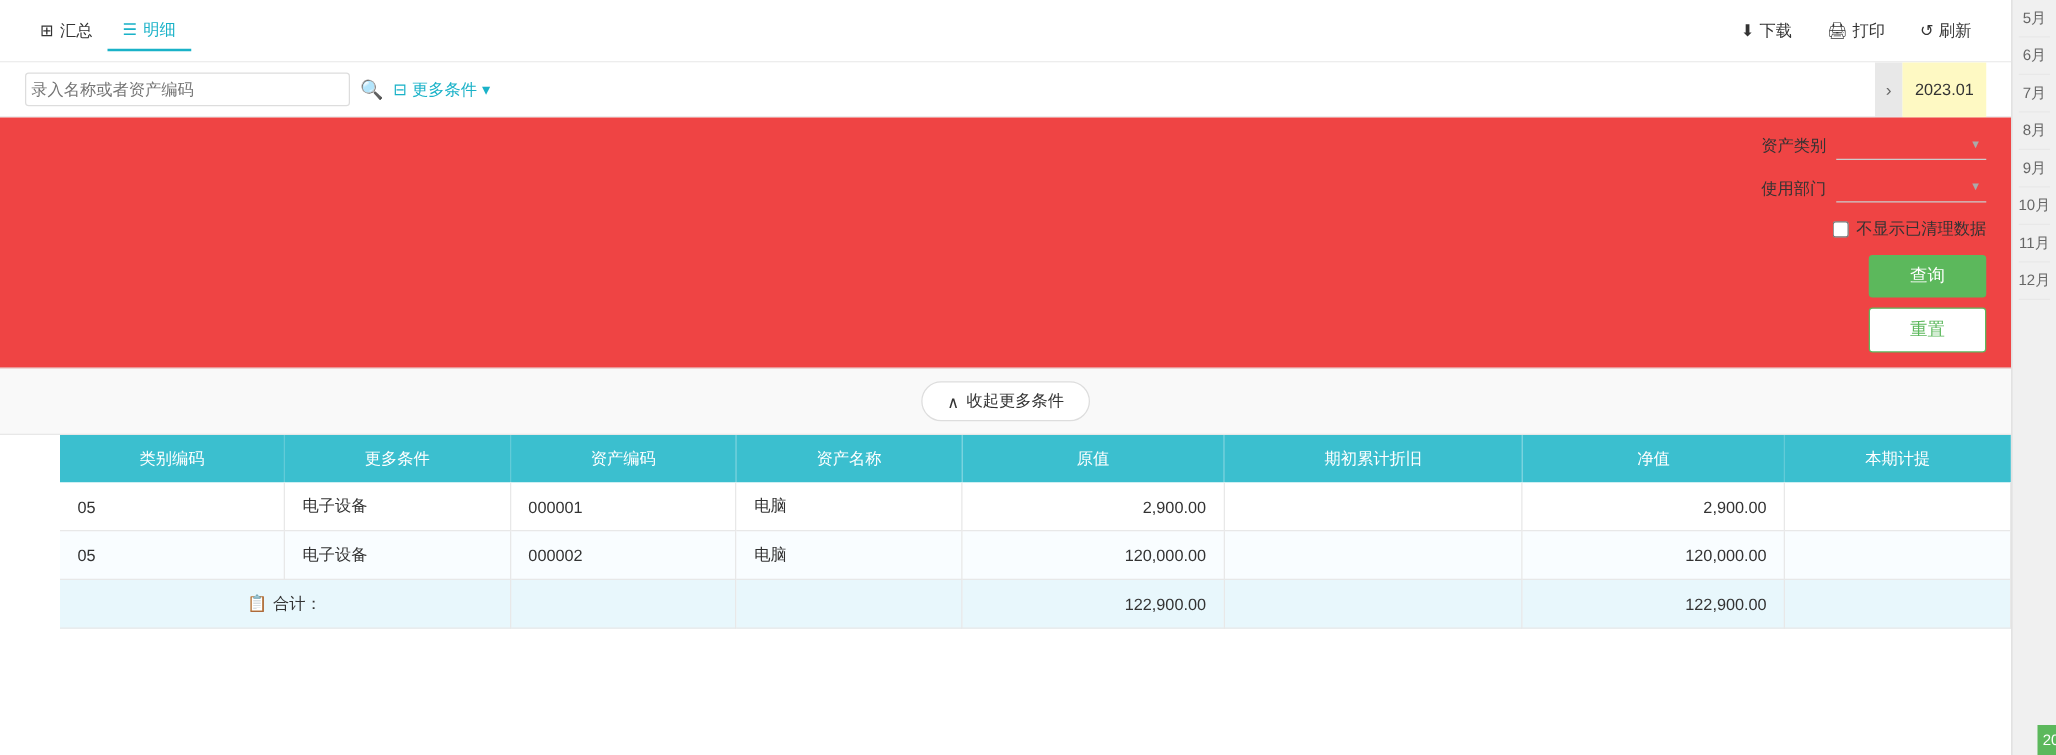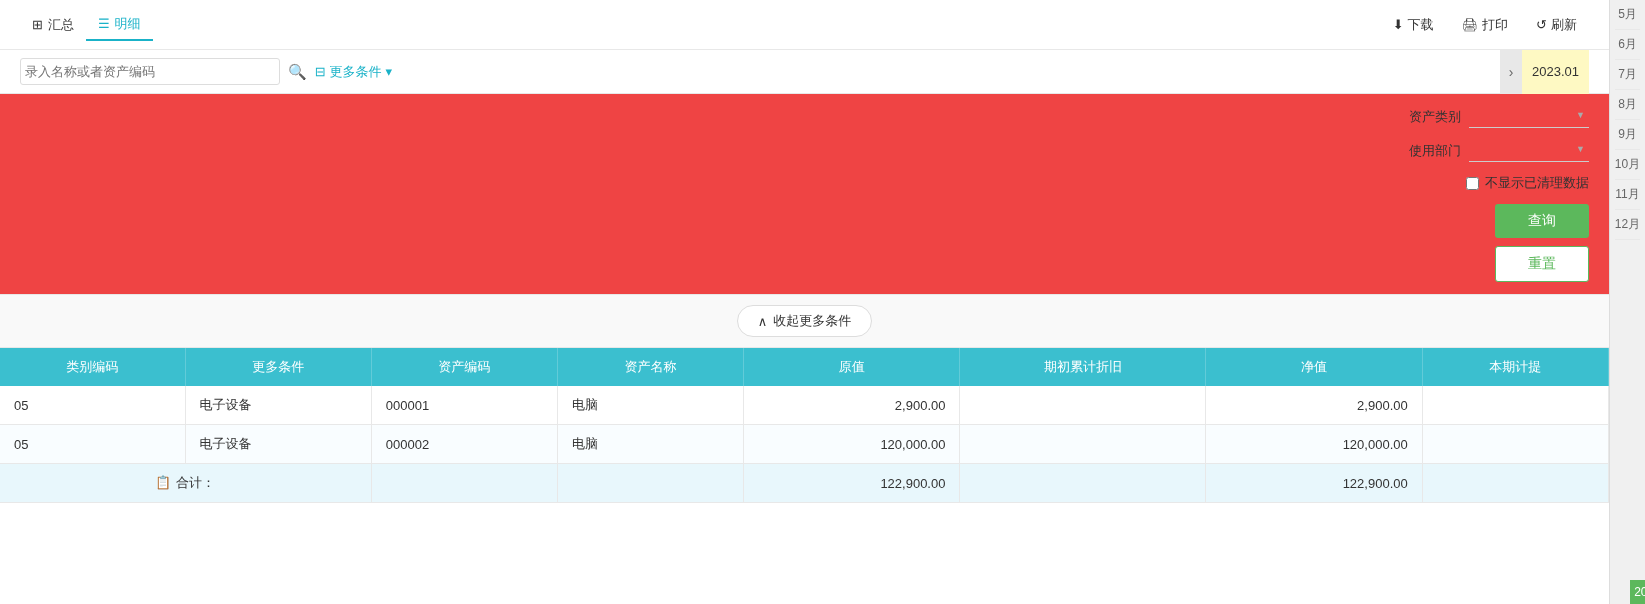--- a/index.html
+++ b/index.html
@@ -42,21 +42,21 @@
     .checkbox-group input { cursor: pointer; }
     .filter-actions { margin-left: auto; display: flex; flex-direction: column; gap: 8px; }
     .btn-query { background: #5cb85c; color: #fff; border: none; padding: 8px 32px; font-size: 14px; cursor: pointer; border-radius: 3px; min-width: 90px; }
     .btn-reset { background: #fff; color: #5cb85c; border: 1px solid #5cb85c; padding: 8px 32px; font-size: 14px; cursor: pointer; border-radius: 3px; min-width: 90px; }
 
     
     .collapse-bar { display: flex; justify-content: center; align-items: center; padding: 10px; background: #f9f9f9; border-bottom: 1px solid #e8e8e8; }
     .collapse-btn { display: flex; align-items: center; gap: 6px; padding: 6px 20px; background: #fff; border: 1px solid #ddd; border-radius: 16px; cursor: pointer; font-size: 13px; color: #333; }
 
     
-    .table-wrap { flex: 1; overflow: auto; }
+    .table-wrap { flex: 1; overflow: auto; margin-left: 48px; }
     table { width: 100%; border-collapse: collapse; }
     thead tr th { background: #3bbfcf; color: #fff; padding: 10px 14px; font-size: 13px; font-weight: normal; text-align: center; border-right: 1px solid rgba(255,255,255,0.2); white-space: nowrap; }
     tbody tr td { padding: 10px 14px; font-size: 13px; color: #333; border-bottom: 1px solid #e8e8e8; border-right: 1px solid #e8e8e8; text-align: center; background: #fff; }
     tbody tr:nth-child(even) td { background: #f9fdff; }
     .td-right { text-align: right; }
     .td-left { text-align: left; }
     .total-row td { background: #e8f7fc !important; font-size: 13px; }
     .total-icon { color: #1ab2c8; margin-right: 4px; }
 
     

